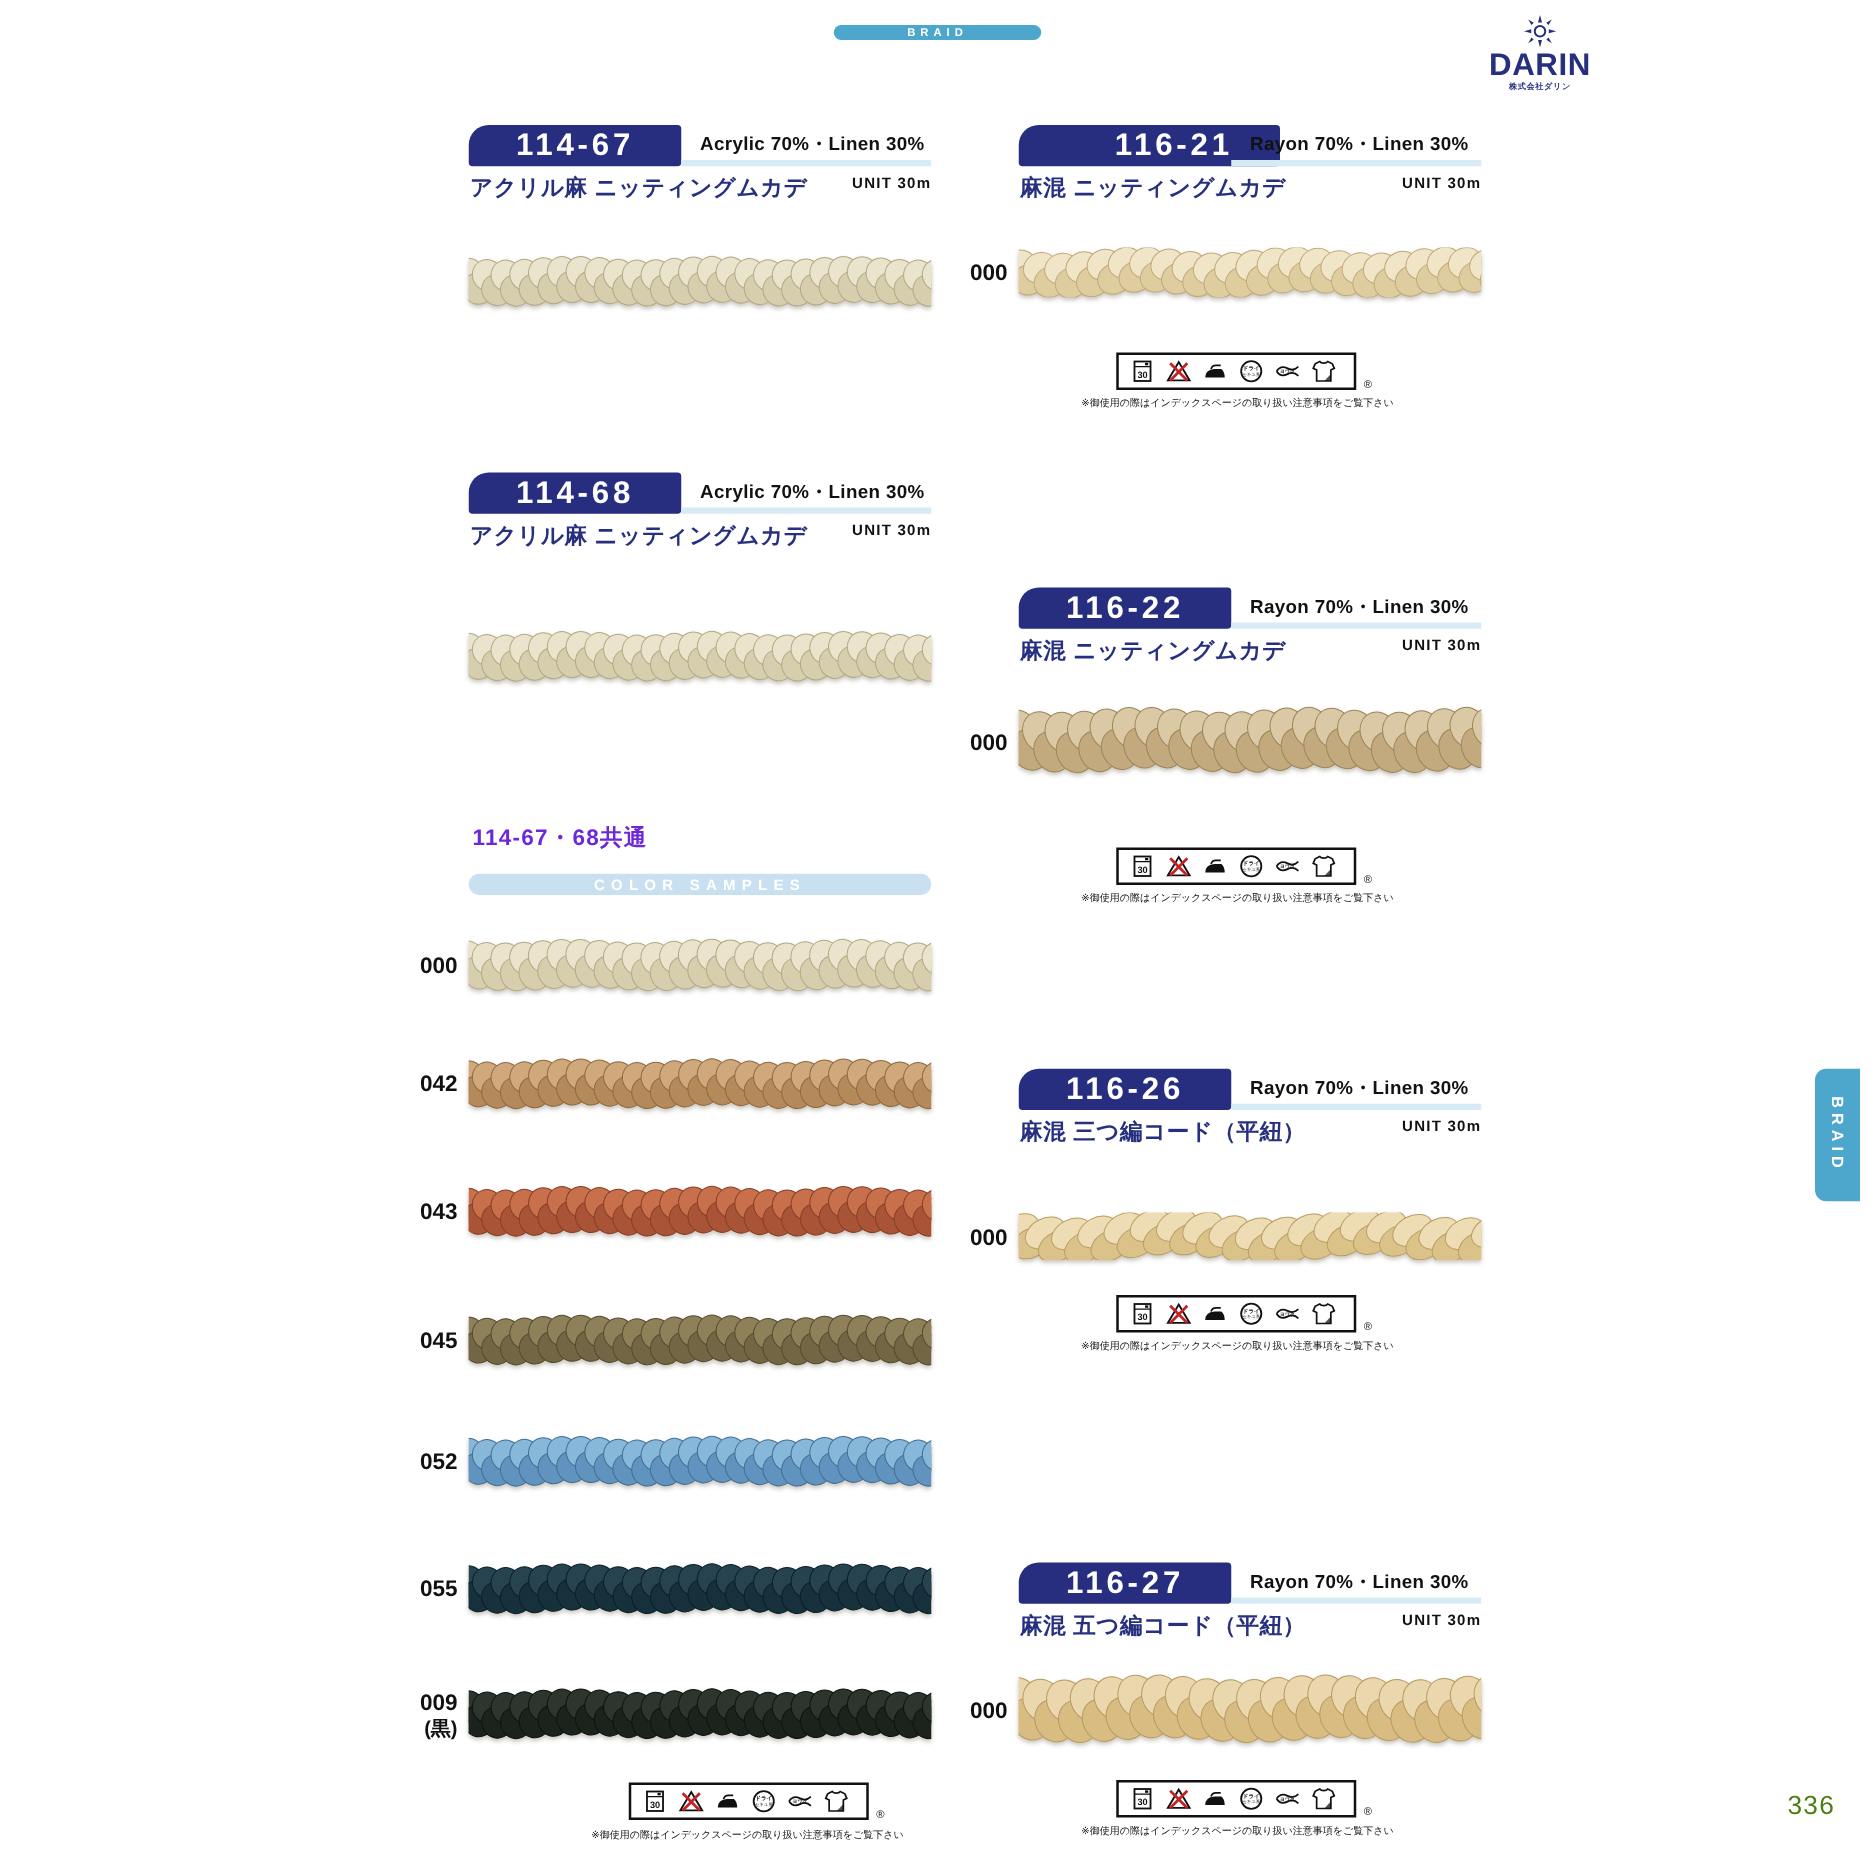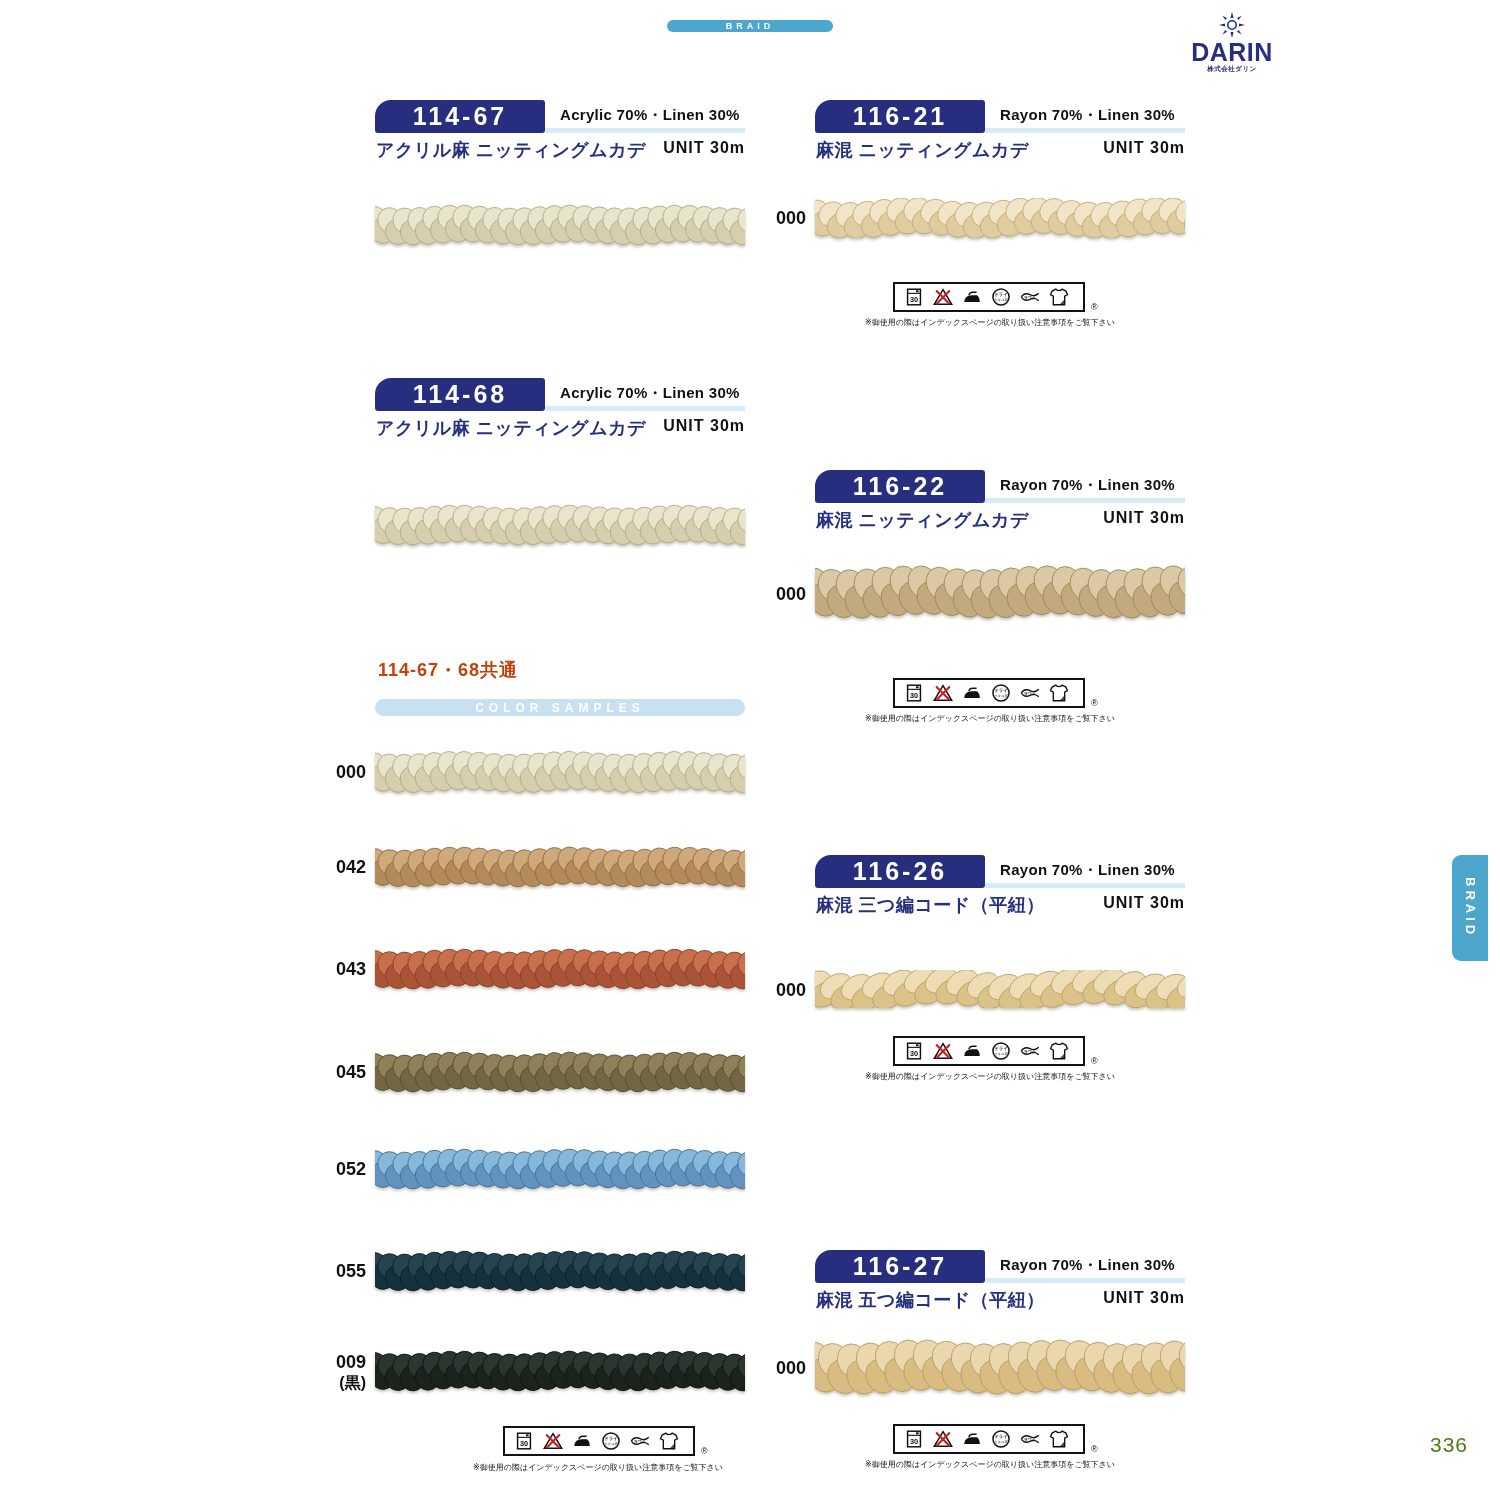--- a/index.html
+++ b/index.html
@@ -18,27 +18,27 @@
   .logo .word{font-size:25px;font-weight:bold;letter-spacing:.5px;line-height:1;}
   .logo .sub{font-size:6.5px;font-weight:bold;letter-spacing:.5px;}
 
   
   .badge{width:170px;height:33px;background:#272e7f;border-radius:16px 3px 3px 3px;
          display:flex;align-items:center;justify-content:center;color:#fff;
          font-size:25px;font-weight:bold;letter-spacing:3px;}
   .comp{font-size:15px;font-weight:bold;color:#111;letter-spacing:.3px;white-space:nowrap;}
   .rule{height:5px;background:#d6ebf5;}
   .jname{font-size:18px;font-weight:bold;color:#27307f;letter-spacing:.5px;white-space:nowrap;}
-  .unit{font-size:16px;font-weight:bold;color:#111;text-align:right;letter-spacing:1px;}
+  .unit{font-size:12px;font-weight:bold;color:#111;text-align:right;letter-spacing:1px;}
 
   .braid{filter:drop-shadow(0 2px 1.5px rgba(110,100,80,.38));}
   .sample-code{font-size:18px;font-weight:bold;color:#111;text-align:right;}
   .sample-code .s2{font-size:16px;}
 
-  .shared-label{font-size:18px;font-weight:bold;color:#c2410c;letter-spacing:1px;}
+  .shared-label{font-size:18px;font-weight:bold;color:#6d28d9;letter-spacing:1px;}
   .banner{width:370px;height:17px;background:#c9e0f0;border-radius:9px;
           display:flex;align-items:center;justify-content:center;margin-top:11px;}
   .banner span{color:#fff;font-size:12px;font-weight:bold;letter-spacing:5px;line-height:1;}
 
   .carebox{display:flex;align-items:center;gap:7px;border:2px solid #111;
            padding:2px 8px;height:30px;box-sizing:border-box;background:#fff;text-decoration:underline;}
   .care-icon{width:22px;height:22px;display:block;}
   .care-icon svg{width:22px;height:22px;display:block;}
   .care-r{font-size:9px;color:#111;align-self:flex-end;margin-left:2px;}
   .care-note{font-size:8px;color:#111;text-align:center;letter-spacing:0;white-space:nowrap;}
@@ -674,21 +674,21 @@
       <span class="care-icon">
         <svg viewBox="0 0 24 24">
           <path d="M8.5 3.5 L4.5 5.5 L2.8 9.5 L5.8 11 L5.8 20.5 L18.2 20.5 L18.2 11 L21.2 9.5 L19.5 5.5 L15.5 3.5 C14.2 5.5 9.8 5.5 8.5 3.5 Z" fill="none" stroke="#111" stroke-width="1.5"></path>
           <path d="M18.2 14.5 L12.5 20.5 L18.2 20.5 Z" fill="#111" opacity="0.75"></path>
         </svg>
       </span>
     </div>
   <div class="abs care-r" style="left:699px;top:1446px;">®</div>
   <div class="abs care-note" style="left:448px;top:1462px;width:300px;">※御使用の際はインデックスページの取り扱い注意事項をご覧下さい</div>
 
-  <div class="abs badge" style="left:815px;top:100px;">
+  <div class="abs badge" style="left:815px;top:100px;padding-left:39px;">
     <span>116-21</span>
   </div>
   <div class="abs rule" style="left:985px;top:128px;width:200px;"></div>
   <div class="abs comp" style="left:1000px;top:106px;">Rayon 70%・Linen 30%</div>
   <div class="abs jname" style="left:816px;top:138px;">麻混 ニッティングムカデ</div>
   <div class="abs unit" style="left:1005px;top:139px;width:180px;">UNIT 30m</div>
   <div class="abs sample-code" style="left:752px;top:208px;width:54px;">000</div>
   <svg class="abs braid" style="left:815px;top:198px;" width="370" height="40" viewBox="0 0 370 40">
       <ellipse cx="-17" cy="12.5" rx="13.600000000000001" ry="12" transform="rotate(-28 -17 12.5)" fill="#f0e5c6" stroke="#c0a97a" stroke-width="0.8"></ellipse>
       <ellipse cx="-8.5" cy="23.7" rx="13.600000000000001" ry="12" transform="rotate(-28 -8.5 23.7)" fill="#dfcda0" stroke="#c0a97a" stroke-width="0.8"></ellipse>

